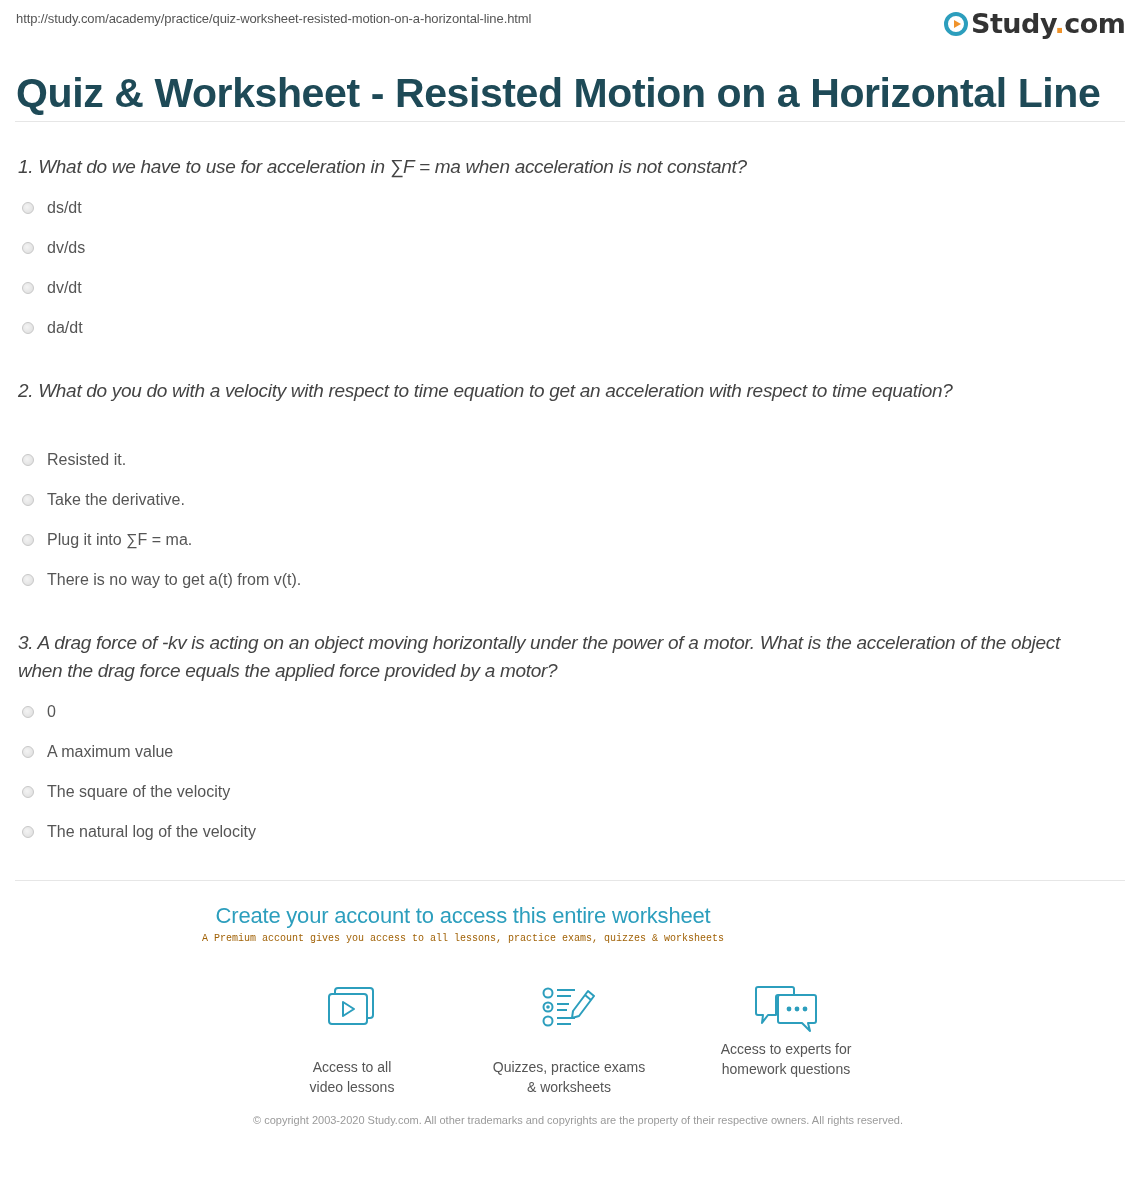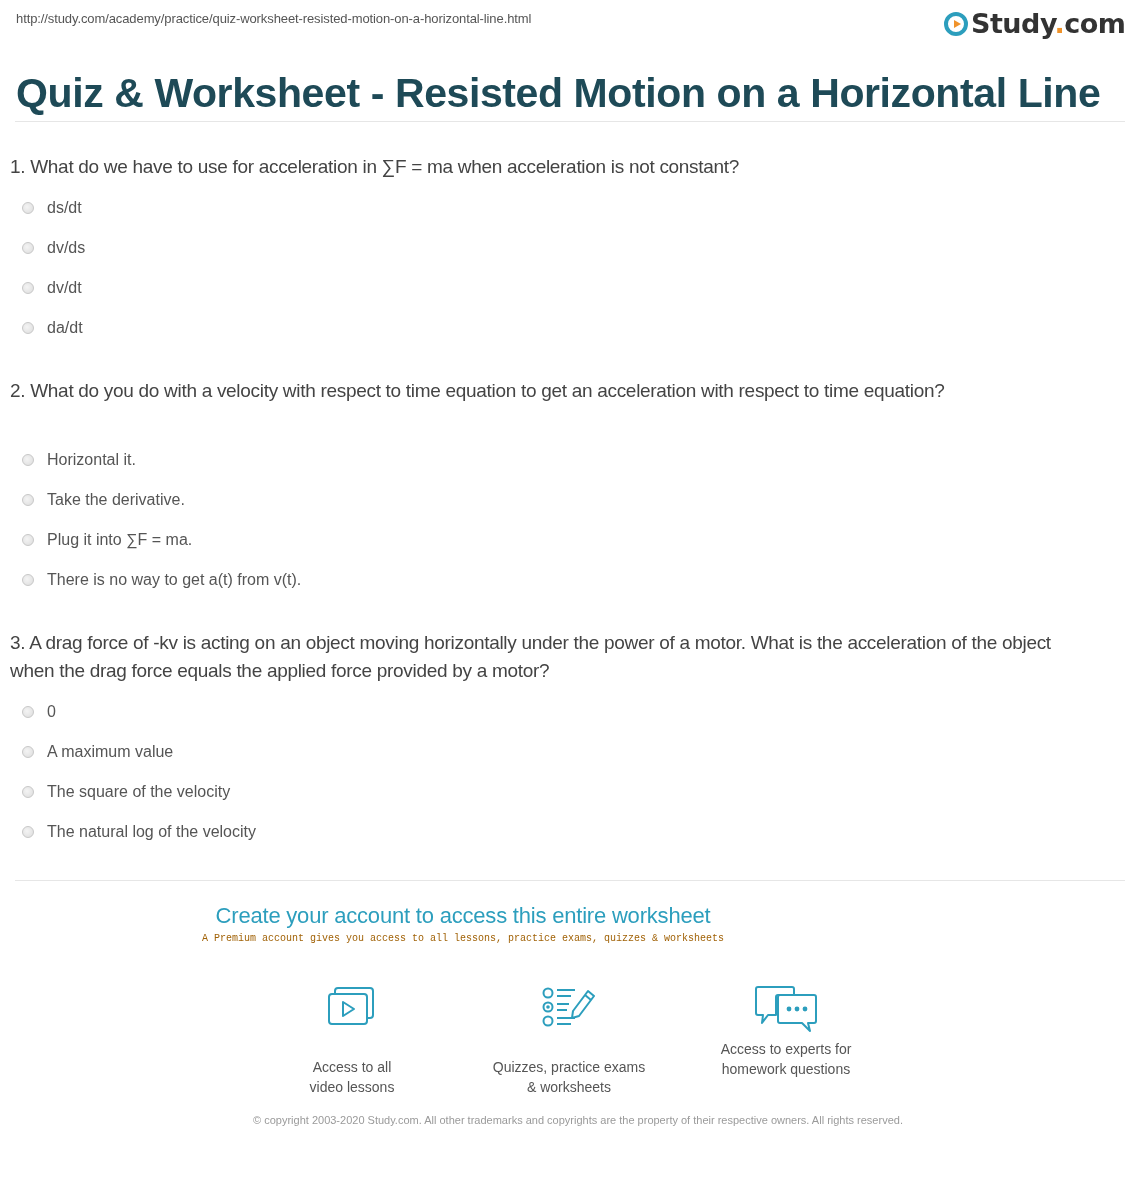--- a/index.html
+++ b/index.html
@@ -10,21 +10,21 @@
 
   .logo { position: absolute; left: 944px; top: 8px; display: flex; align-items: center; }
   .logo-mark { width: 24px; height: 24px; border-radius: 50%; border: 4px solid #2c9ebd; position: relative; margin-right: 3px; background: #fff; }
   .logo-mark::before { content: ""; position: absolute; left: 6px; top: 4px; border-left: 7px solid #f0932b; border-top: 4px solid transparent; border-bottom: 4px solid transparent; }
   .logo-text { font-size: 27px; font-weight: bold; color: #333; letter-spacing: -0.5px; font-family: "DejaVu Sans", sans-serif; text-align: right; }
   .logo-dot { color: #f0932b; }
 
   .title { position: absolute; left: 16px; top: 70px; font-size: 41px; color: #1e4a57; font-family: "Liberation Sans Narrow", "Liberation Sans", sans-serif; letter-spacing: -0.4px; }
   .rule { position: absolute; left: 15px; width: 1110px; height: 1px; background: #e6e6e6; }
 
-  .q { position: absolute; left: 10px; width: 1090px; font-size: 19px; line-height: 28px; color: #4a4a4a; font-weight: bold; letter-spacing: -0.3px; font-family: "Liberation Sans", sans-serif; }
+  .q { position: absolute; left: 18px; width: 1090px; font-size: 19px; line-height: 28px; color: #4a4a4a; font-weight: bold; letter-spacing: -0.3px; font-family: "Liberation Sans", sans-serif; font-style: italic; }
   .q { font-weight: normal; color: #444; }
   .opts { position: absolute; left: 22px; }
   .opt { display: flex; align-items: center; height: 40px; cursor: pointer; }
   .radio { width: 12px; height: 12px; border-radius: 50%; border: 1px solid #c8c8c8; background: radial-gradient(circle at 40% 40%, #f4f4f4, #dcdcdc); margin-right: 13px; }
   .opt-label { font-size: 16px; color: #555; }
 
   .cta { position: absolute; left: 0; width: 926px; text-align: center; }
   .cta-title { top: 903px; font-size: 22px; color: #2c9ebd; font-weight: normal; letter-spacing: -0.2px; }
   .cta-sub { top: 933px; font-size: 10px; color: #a16207; font-family: Liberation Mono, monospace; }
 
@@ -64,21 +64,21 @@
   <div class="opt">
       <span class="radio"></span>
       <span class="opt-label">da/dt</span>
     </div>
 </div>
 
 <div class="q" style="top:377px">2. What do you do with a velocity with respect to time equation to get an acceleration with respect to time equation?</div>
 <div class="opts" style="top:440px">
   <div class="opt">
       <span class="radio"></span>
-      <span class="opt-label">Horizontal it.</span>
+      <span class="opt-label">Resisted it.</span>
     </div>
   <div class="opt">
       <span class="radio"></span>
       <span class="opt-label">Take the derivative.</span>
     </div>
   <div class="opt">
       <span class="radio"></span>
       <span class="opt-label">Plug it into ∑F = ma.</span>
     </div>
   <div class="opt">

